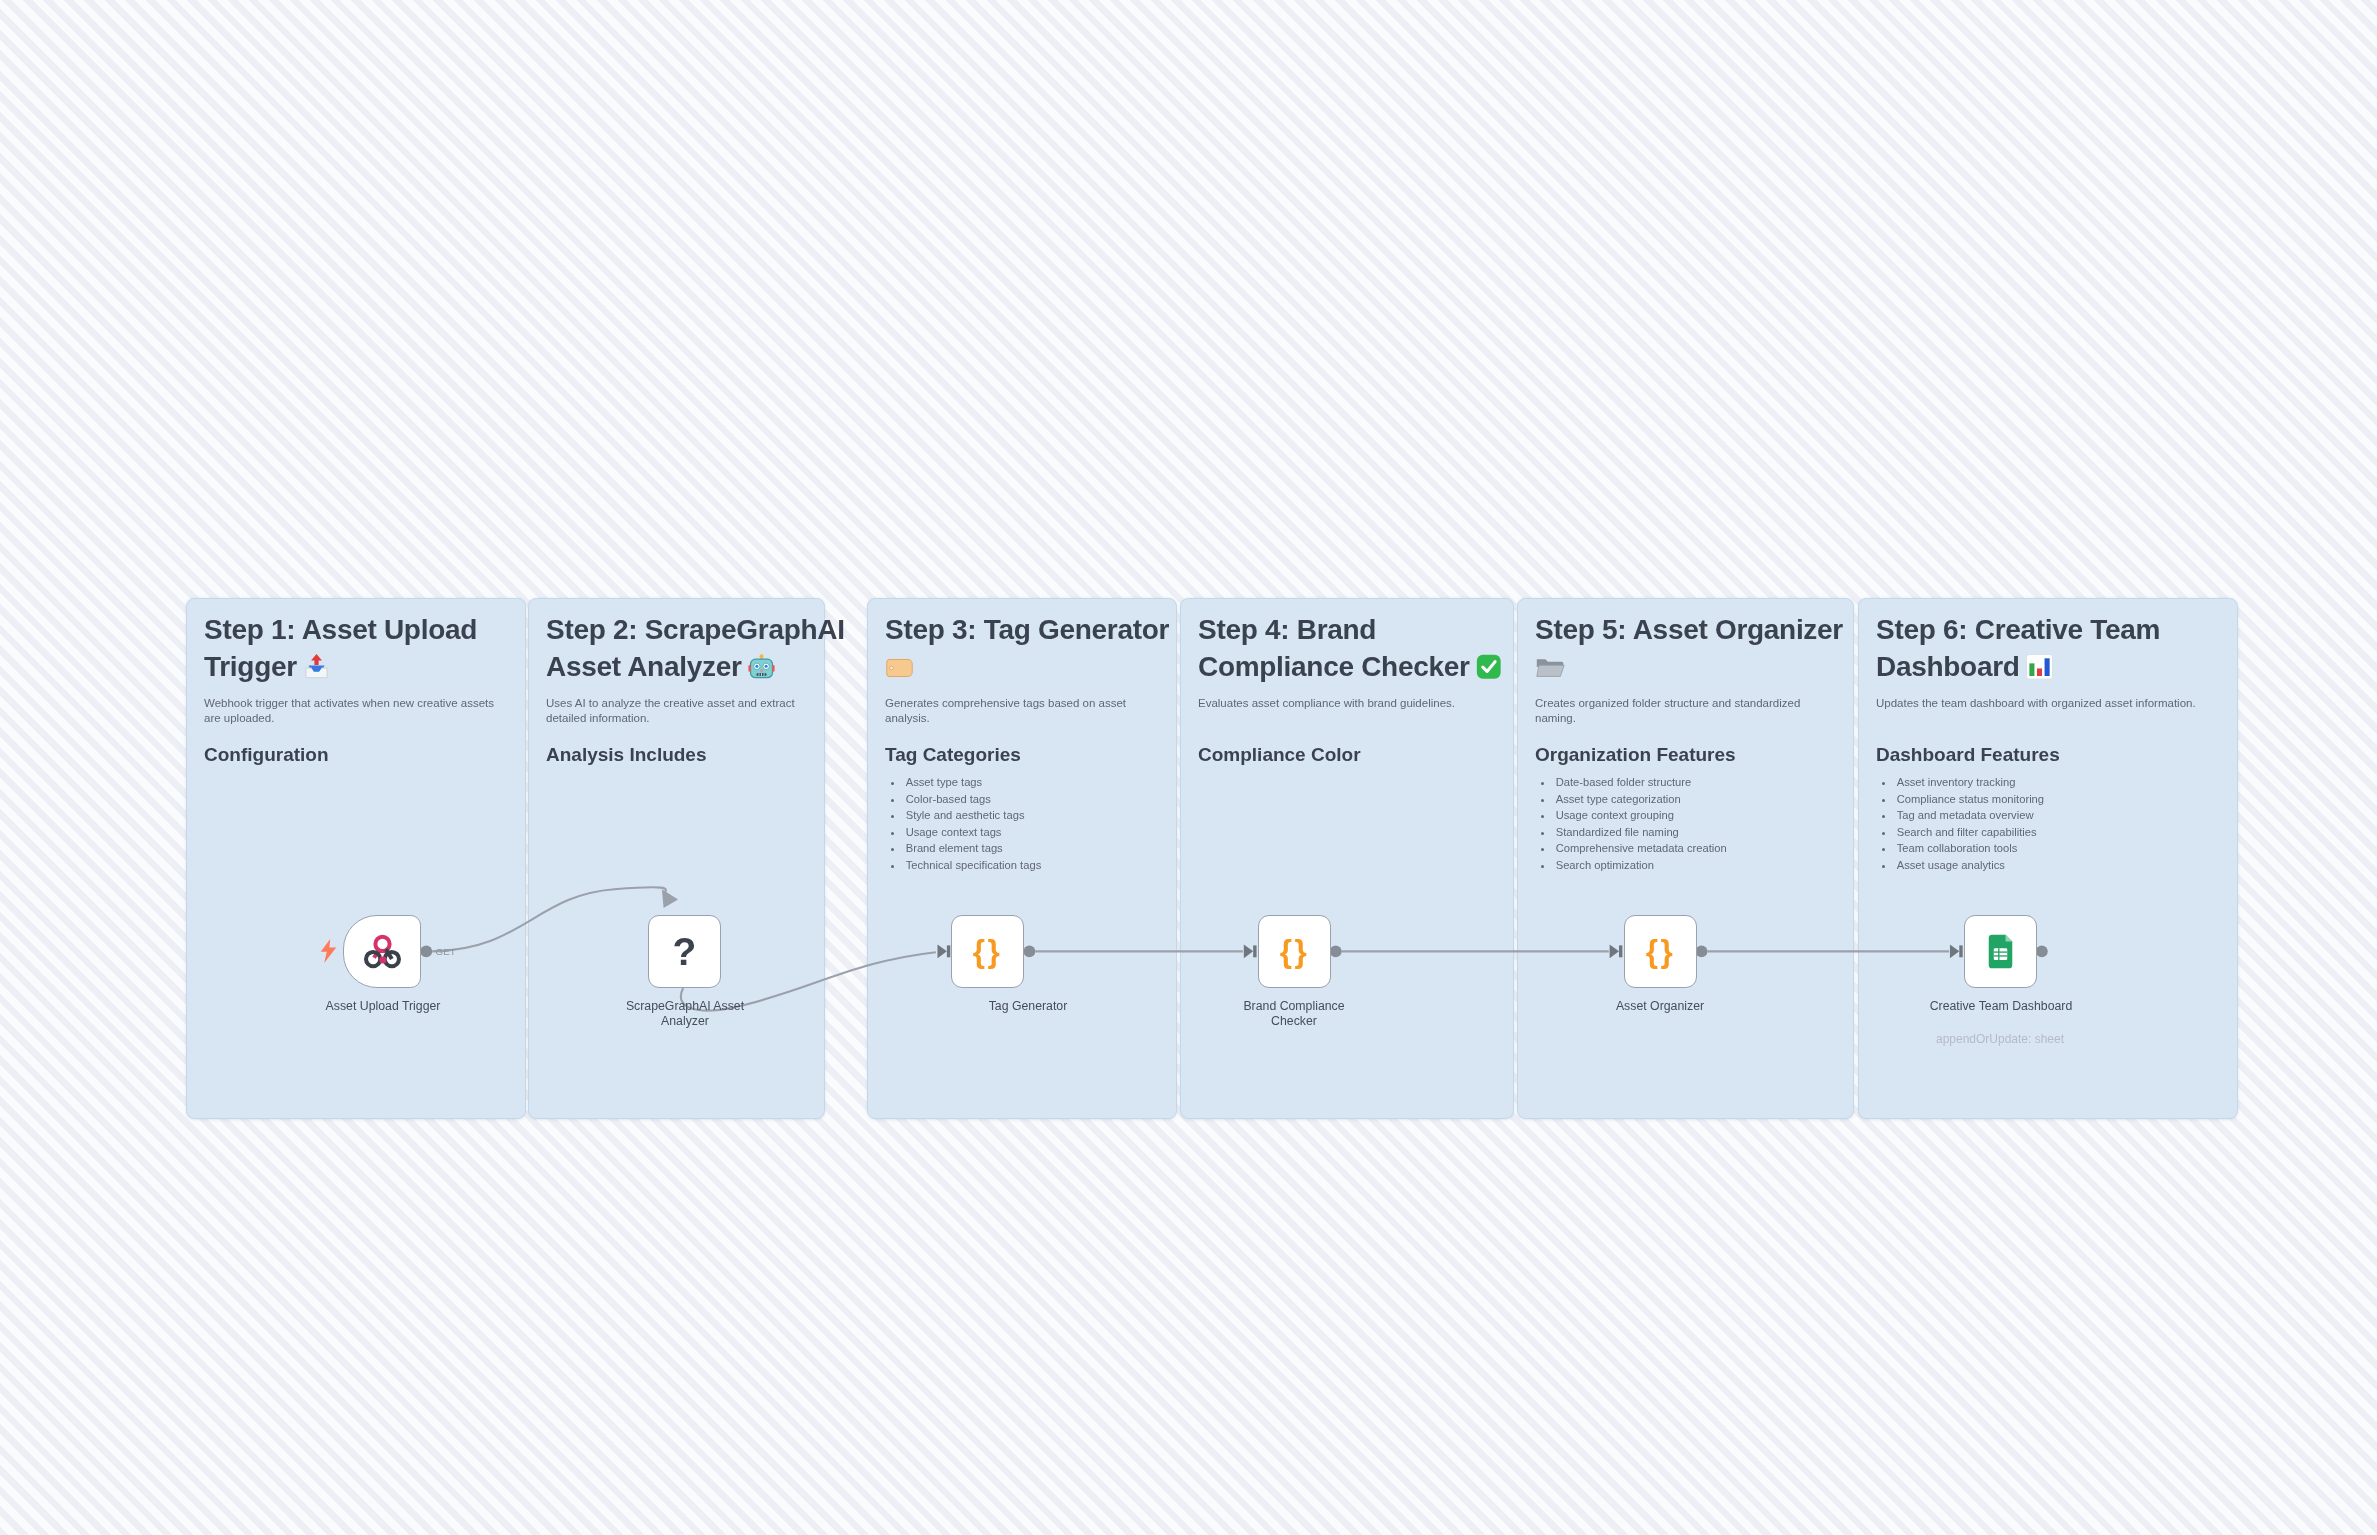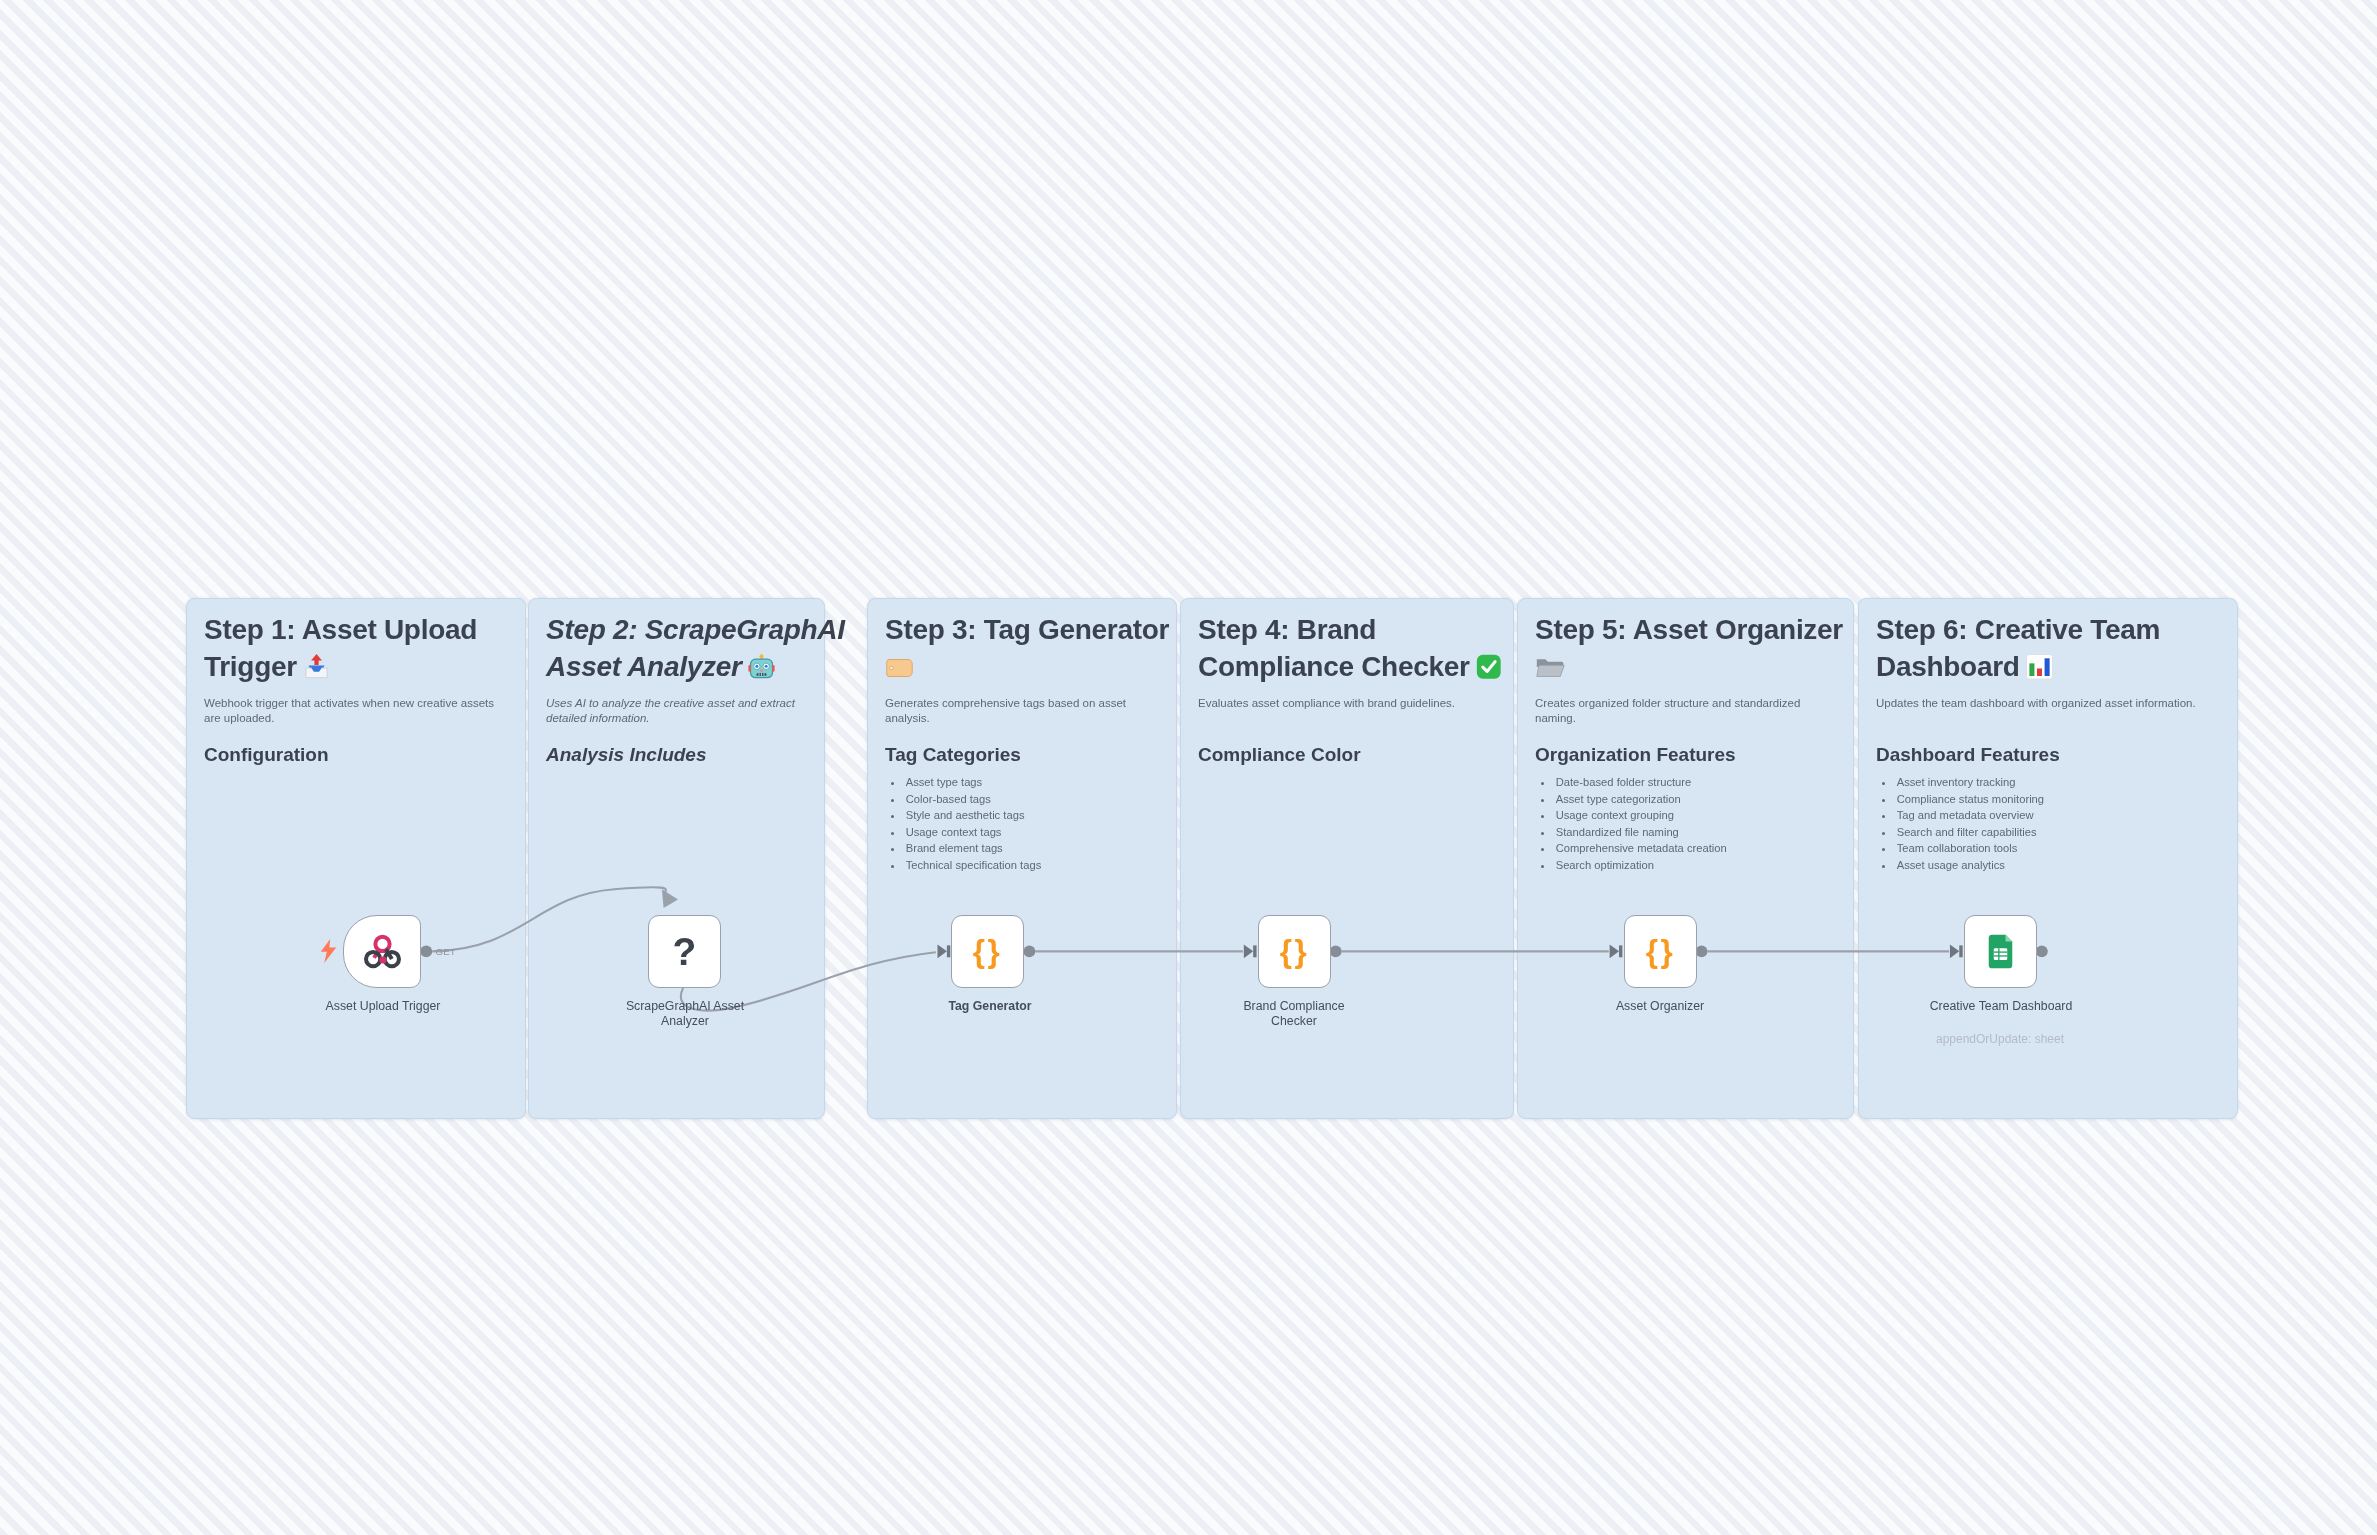--- a/index.html
+++ b/index.html
@@ -75,21 +75,21 @@
           <path fill="#e23b3b" d="M16 0l6.5 7.5h-4V13h-5V7.5h-4z"></path>
           <path fill="#3779e3" d="M6.5 13.5h19l-4 7.5h-11z"></path>
           <path fill="#f4f5f7" stroke="#c6ccd5" stroke-width="1" d="M3.5 16.5h7l2.5 3.5h6l2.5-3.5h7V28h-25z"></path>
           <path fill="#3779e3" d="M10 16.5h12l-3 4.5h-6z"></path>
         </svg>
     </div>
     <div class="s-desc">Webhook trigger that activates when new creative assets are uploaded.</div>
     <div class="s-head">Configuration</div>
   </div>
 
-  <div class="sticky" style="left:528px;width:297px;font-style:italic;">
+  <div class="sticky" style="left:528px;width:297px;">
     <div class="s-title">
       <span class="tl">Step 2: ScrapeGraphAI</span><br>
       <span class="tl">Asset Analyzer</span><svg class="emoji" width="27" height="25.5" viewBox="0 0 32 30">
           <line x1="16" y1="2" x2="16" y2="6" stroke="#e8a33d" stroke-width="2"></line>
           <circle cx="16" cy="2.5" r="2.4" fill="#f6b73c"></circle>
           <rect x="3" y="6" width="26" height="22" rx="6" fill="#7fd0d4" stroke="#3f9aa0" stroke-width="1.5"></rect>
           <rect x="0.5" y="13" width="3" height="8" rx="1.5" fill="#e25b5b"></rect>
           <rect x="28.5" y="13" width="3" height="8" rx="1.5" fill="#e25b5b"></rect>
           <circle cx="10.5" cy="14.5" r="3.8" fill="#fff" stroke="#49a7ad"></circle>
           <circle cx="21.5" cy="14.5" r="3.8" fill="#fff" stroke="#49a7ad"></circle>
@@ -238,21 +238,21 @@
   <div class="n-label" style="left:308px;">Asset Upload Trigger</div>
 
   <div class="node" style="left:648px;">
     <span class="qmark">?</span>
   </div>
   <div class="n-label" style="left:610px;">ScrapeGraphAI Asset Analyzer</div>
 
   <div class="node" style="left:951px;">
     <span class="braces">{}</span>
   </div>
-  <div class="n-label" style="left:915px;font-weight:bold;">Tag Generator</div>
+  <div class="n-label" style="left:953px;">Tag Generator</div>
 
   <div class="node" style="left:1258px;">
     <span class="braces">{}</span>
   </div>
   <div class="n-label" style="left:1219px;">Brand Compliance Checker</div>
 
   <div class="node" style="left:1624px;">
     <span class="braces">{}</span>
   </div>
   <div class="n-label" style="left:1585px;">Asset Organizer</div>

